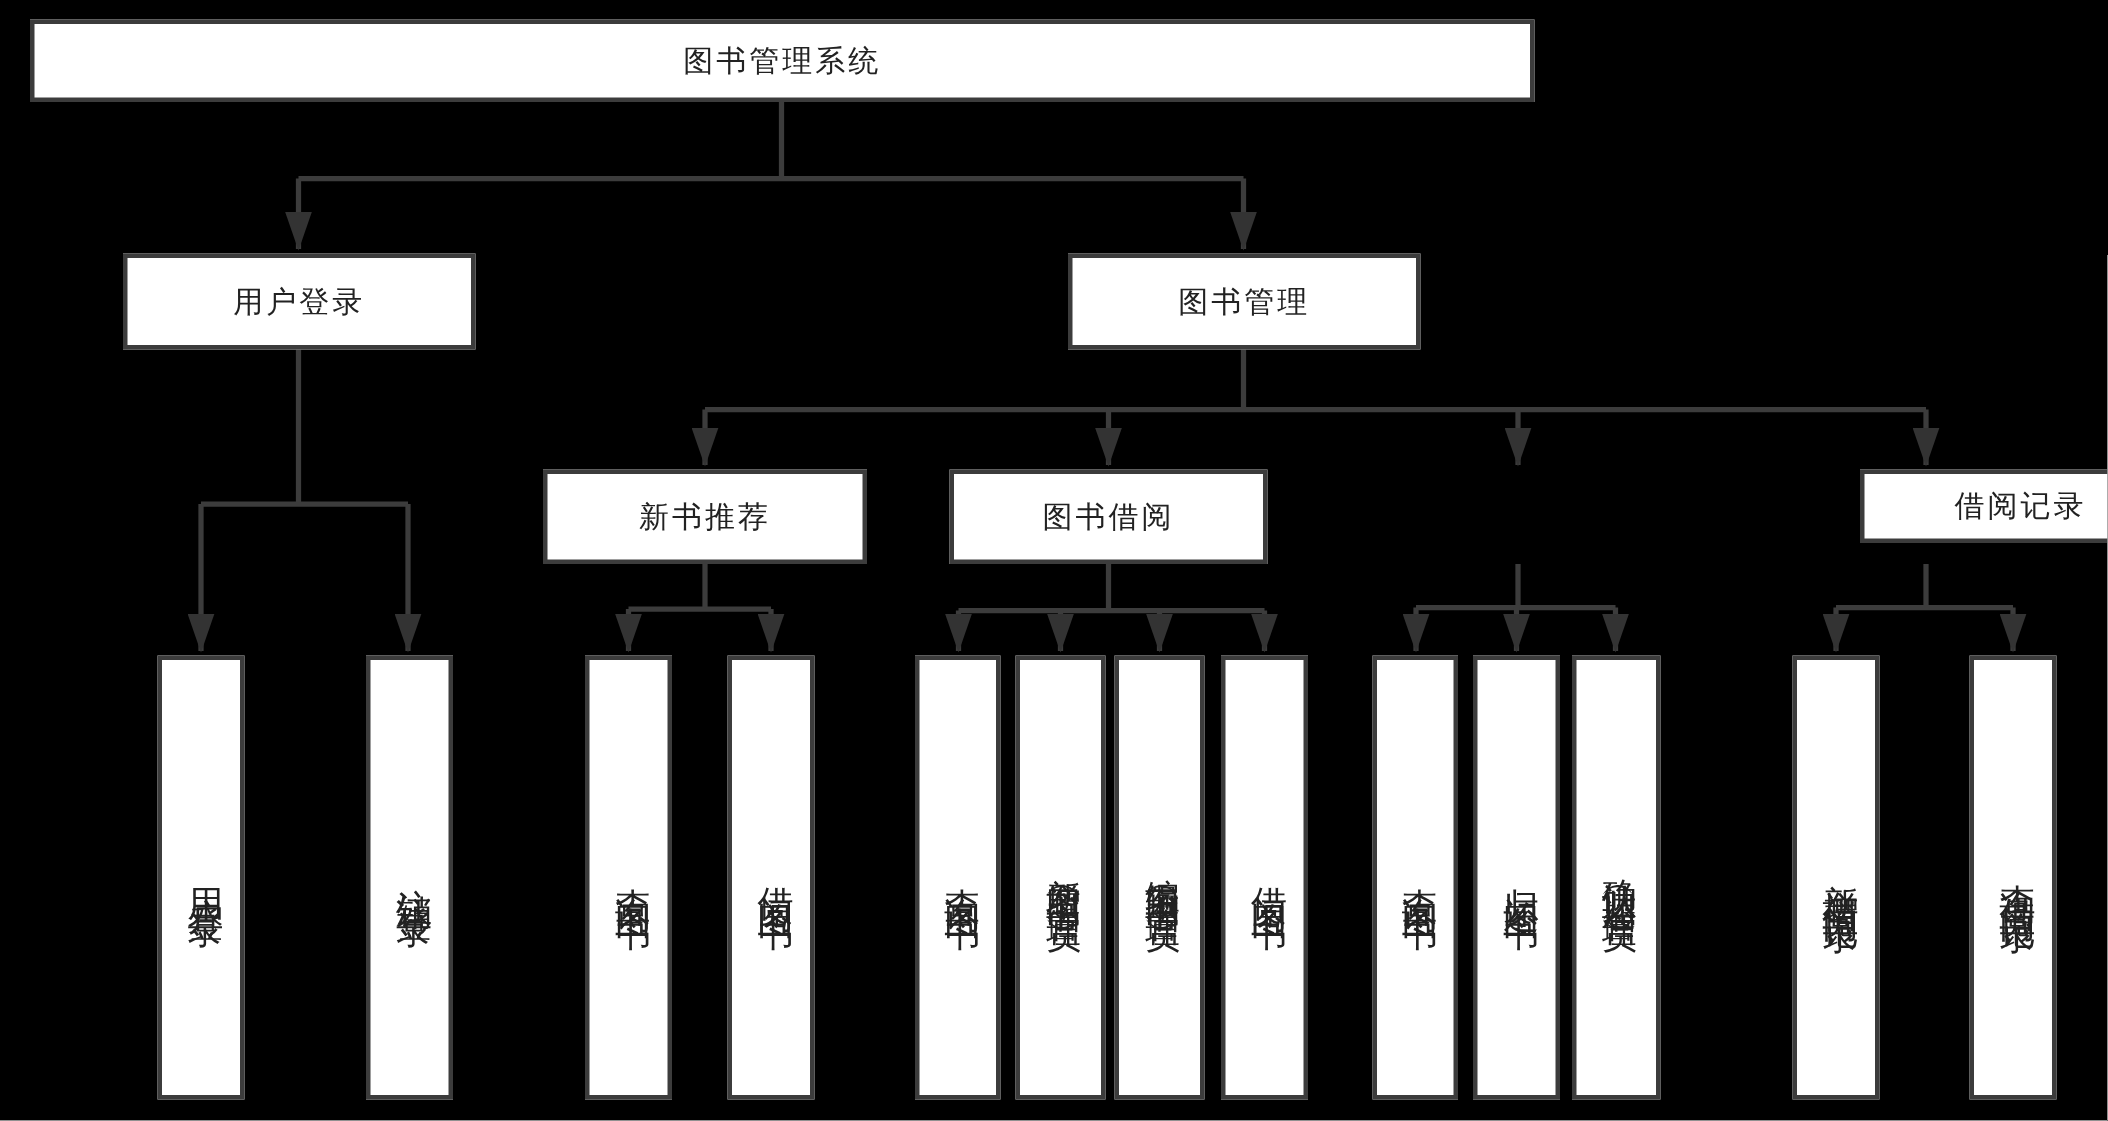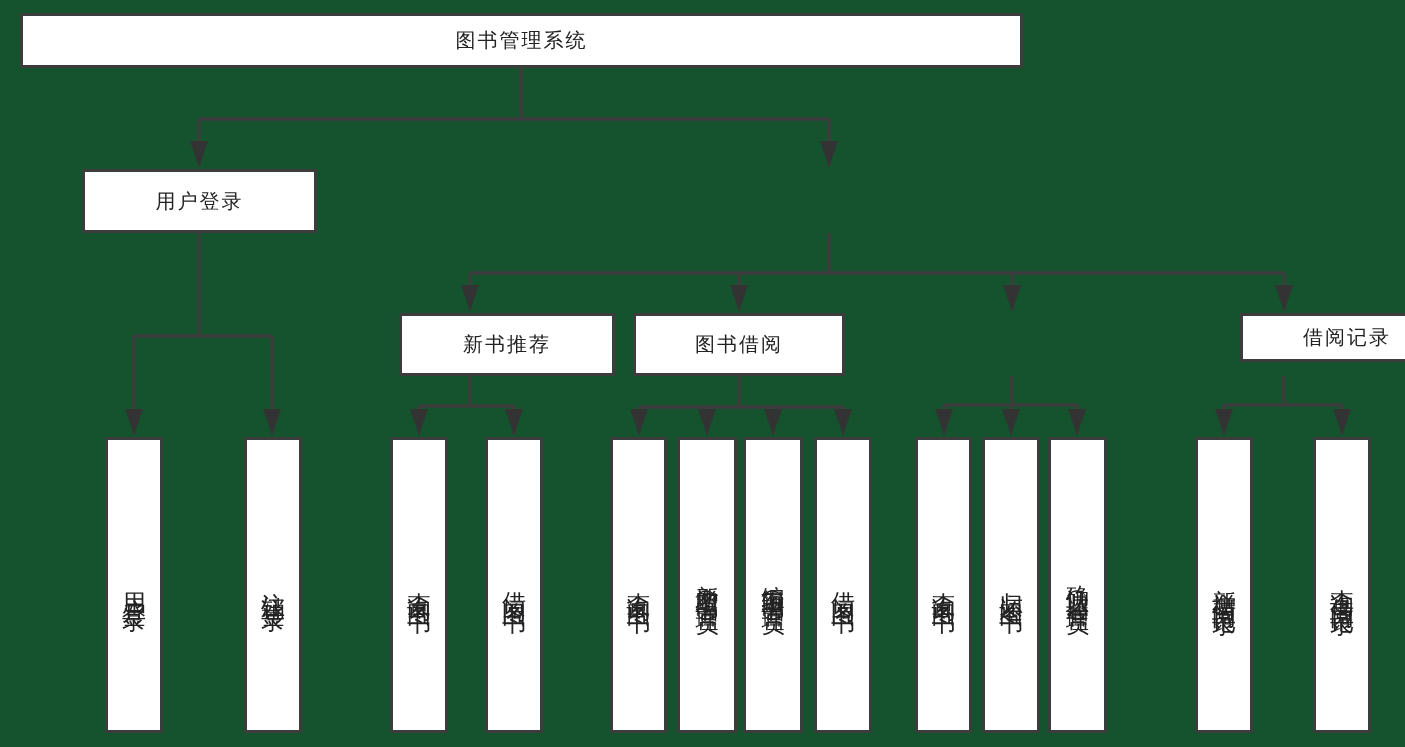--- a/index.html
+++ b/index.html
@@ -4,23 +4,23 @@
 <style>
   html, body {
     margin: 0;
     padding: 0;
     background: #ffffff;
   }
   .canvas {
     position: relative;
     width: 1405px;
     height: 747px;
-    background: #14532d;
+    background: #000000;
     overflow: hidden;
-    font-family: Liberation Serif, serif;
+    font-family: Liberation Mono, monospace;
   }
   .connectors {
     position: absolute;
     left: 0;
     top: 0;
     width: 1405px;
     height: 747px;
   }
   .box {
     position: absolute;
@@ -111,22 +111,23 @@
       <path d="M1284,376 L1284,405"></path>
       <path d="M1224,405 L1342,405"></path>
       <path d="M1224,405 L1224,434" marker-end="url(#arrow)"></path>
       <path d="M1342,405 L1342,434" marker-end="url(#arrow)"></path>
     </g>
   </svg>
 
   <div class="box hbox" style="left:20px; top:13px; width:1003px; height:55px;">图书管理系统</div>
 
   <div class="box hbox" style="left:82px; top:169px; width:235px; height:64px;">用户登录</div>
+  <div class="box hbox" style="left:712px; top:169px; width:235px; height:64px;">图书管理</div>
 
-  <div class="box hbox" style="left:362px; top:313px; width:216px; height:63px;margin-left:37px;">新书推荐</div>
+  <div class="box hbox" style="left:362px; top:313px; width:216px; height:63px;">新书推荐</div>
   <div class="box hbox" style="left:633px; top:313px; width:212px; height:63px;">图书借阅</div>
   <div class="box hbox" style="left:1240px; top:313px; width:214px; height:49px;">借阅记录</div>
 
   <div class="box leaf" style="left:105px;">
     <span class="vtext">用户登录</span>
   </div>
   <div class="box leaf" style="left:244px;">
     <span class="vtext">注销登录</span>
   </div>
 

